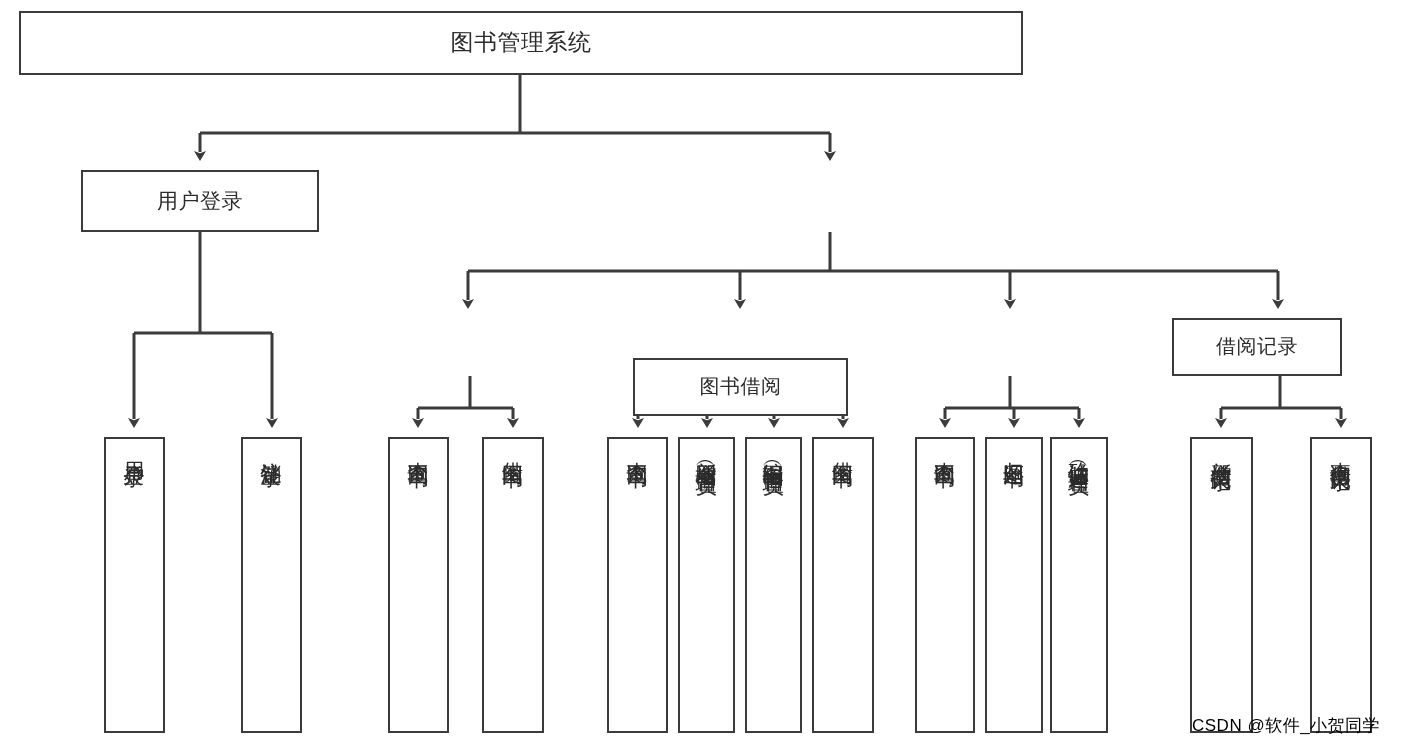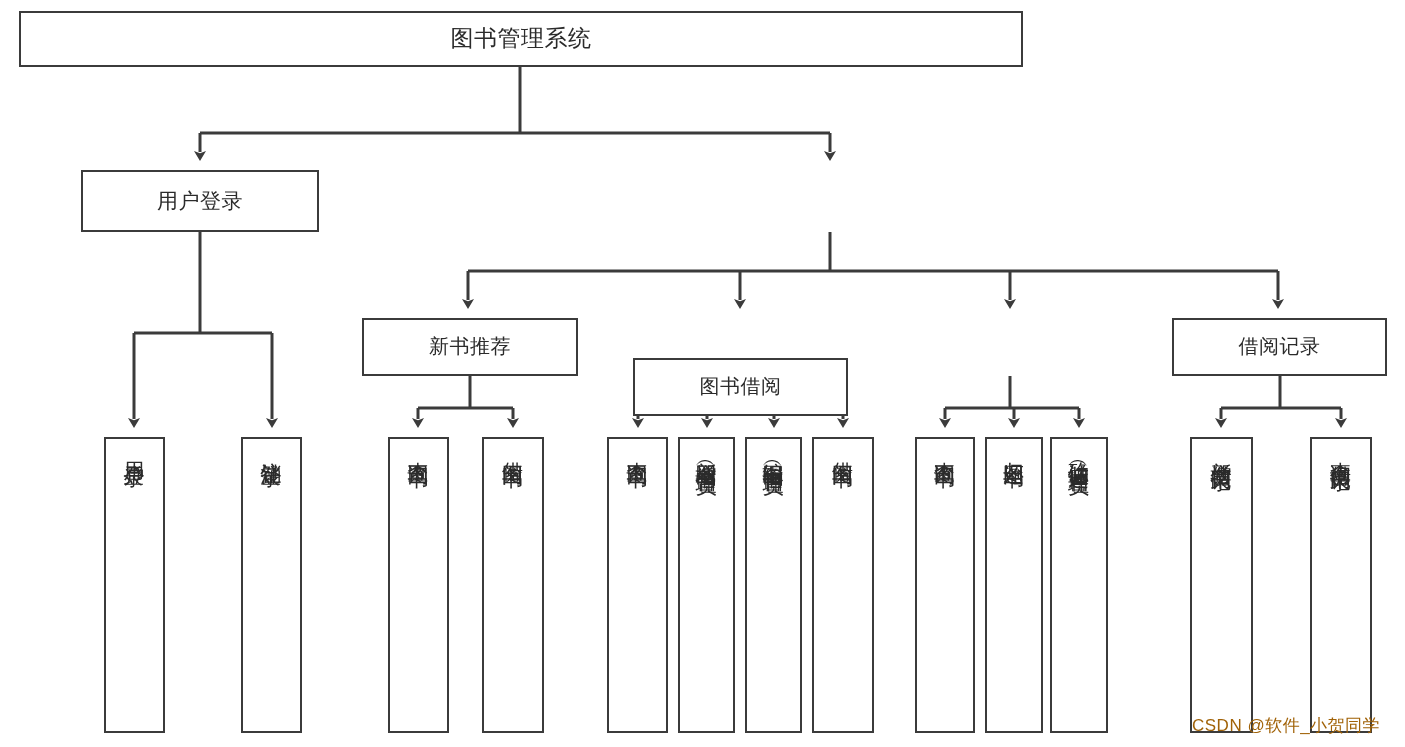--- a/index.html
+++ b/index.html
@@ -41,40 +41,40 @@
   .node-label {
     display: block;
     line-height: 1.18;
     letter-spacing: 0.5px;
   }
   
   .node.root {
     left: 19px;
     top: 11px;
     width: 1004px;
-    height: 56px;
+    height: 64px;
     font-size: 23px;
   }
   
   .node.t2 {
     height: 62px;
     font-size: 21px;
   }
   .node.t2.n-user-login  { left: 81px;  top: 170px; width: 238px; }
   .node.t2.n-book-manage { left: 711px; top: 170px; width: 237px; }
   
   .node.t3 {
     top: 318px;
     height: 58px;
     font-size: 20px;
   }
   .node.t3.n-new-rec   { left: 362px;  width: 216px; }
   .node.t3.n-borrow    { left: 633px;  width: 215px; margin-top: 40px; }
   .node.t3.n-current   { left: 903px;  width: 215px; }
-  .node.t3.n-record    { left: 1172px; width: 215px; }
+  .node.t3.n-record    { left: 1172px; width: 170px; }
   
   .node.leaf {
     top: 437px;
     height: 296px;
     font-size: 21px;
     align-items: flex-start;
     justify-content: center;
     padding-top: 6px;
   }
   .node.leaf .node-label {
@@ -96,21 +96,21 @@
   .lf-return       { left: 985px;  width: 58px; }
   .lf-confirm      { left: 1050px; width: 58px; }
   .lf-add-record   { left: 1190px; width: 63px; }
   .lf-query-record { left: 1310px; width: 62px; }
 
   #watermark {
     position: absolute;
     left: 1192px;
     top: 714px;
     font-size: 17px;
-    color: #a16207;
+    color: #000000;
     letter-spacing: 0.5px;
     white-space: nowrap;
     z-index: 3;
   }
 </style>
 </head>
 <body>
 
 <div id="diagram-root">
 
@@ -165,23 +165,20 @@
   </svg>
 
   <div class="node root">
     <span class="node-label">图书管理系统</span>
   </div>
 
   <div class="node t2 n-user-login">
     <span class="node-label">用户登录</span>
   </div>
 
-  <div class="node t3 n-new-rec">
-    <span class="node-label">新书推荐</span>
-  </div>
   <div class="node t3 n-borrow">
     <span class="node-label">图书借阅</span>
   </div>
   <div class="node t3 n-record">
     <span class="node-label">借阅记录</span>
   </div>
 
   <div class="node leaf lf-user-login">
     <span class="node-label">用户登录</span>
   </div>

